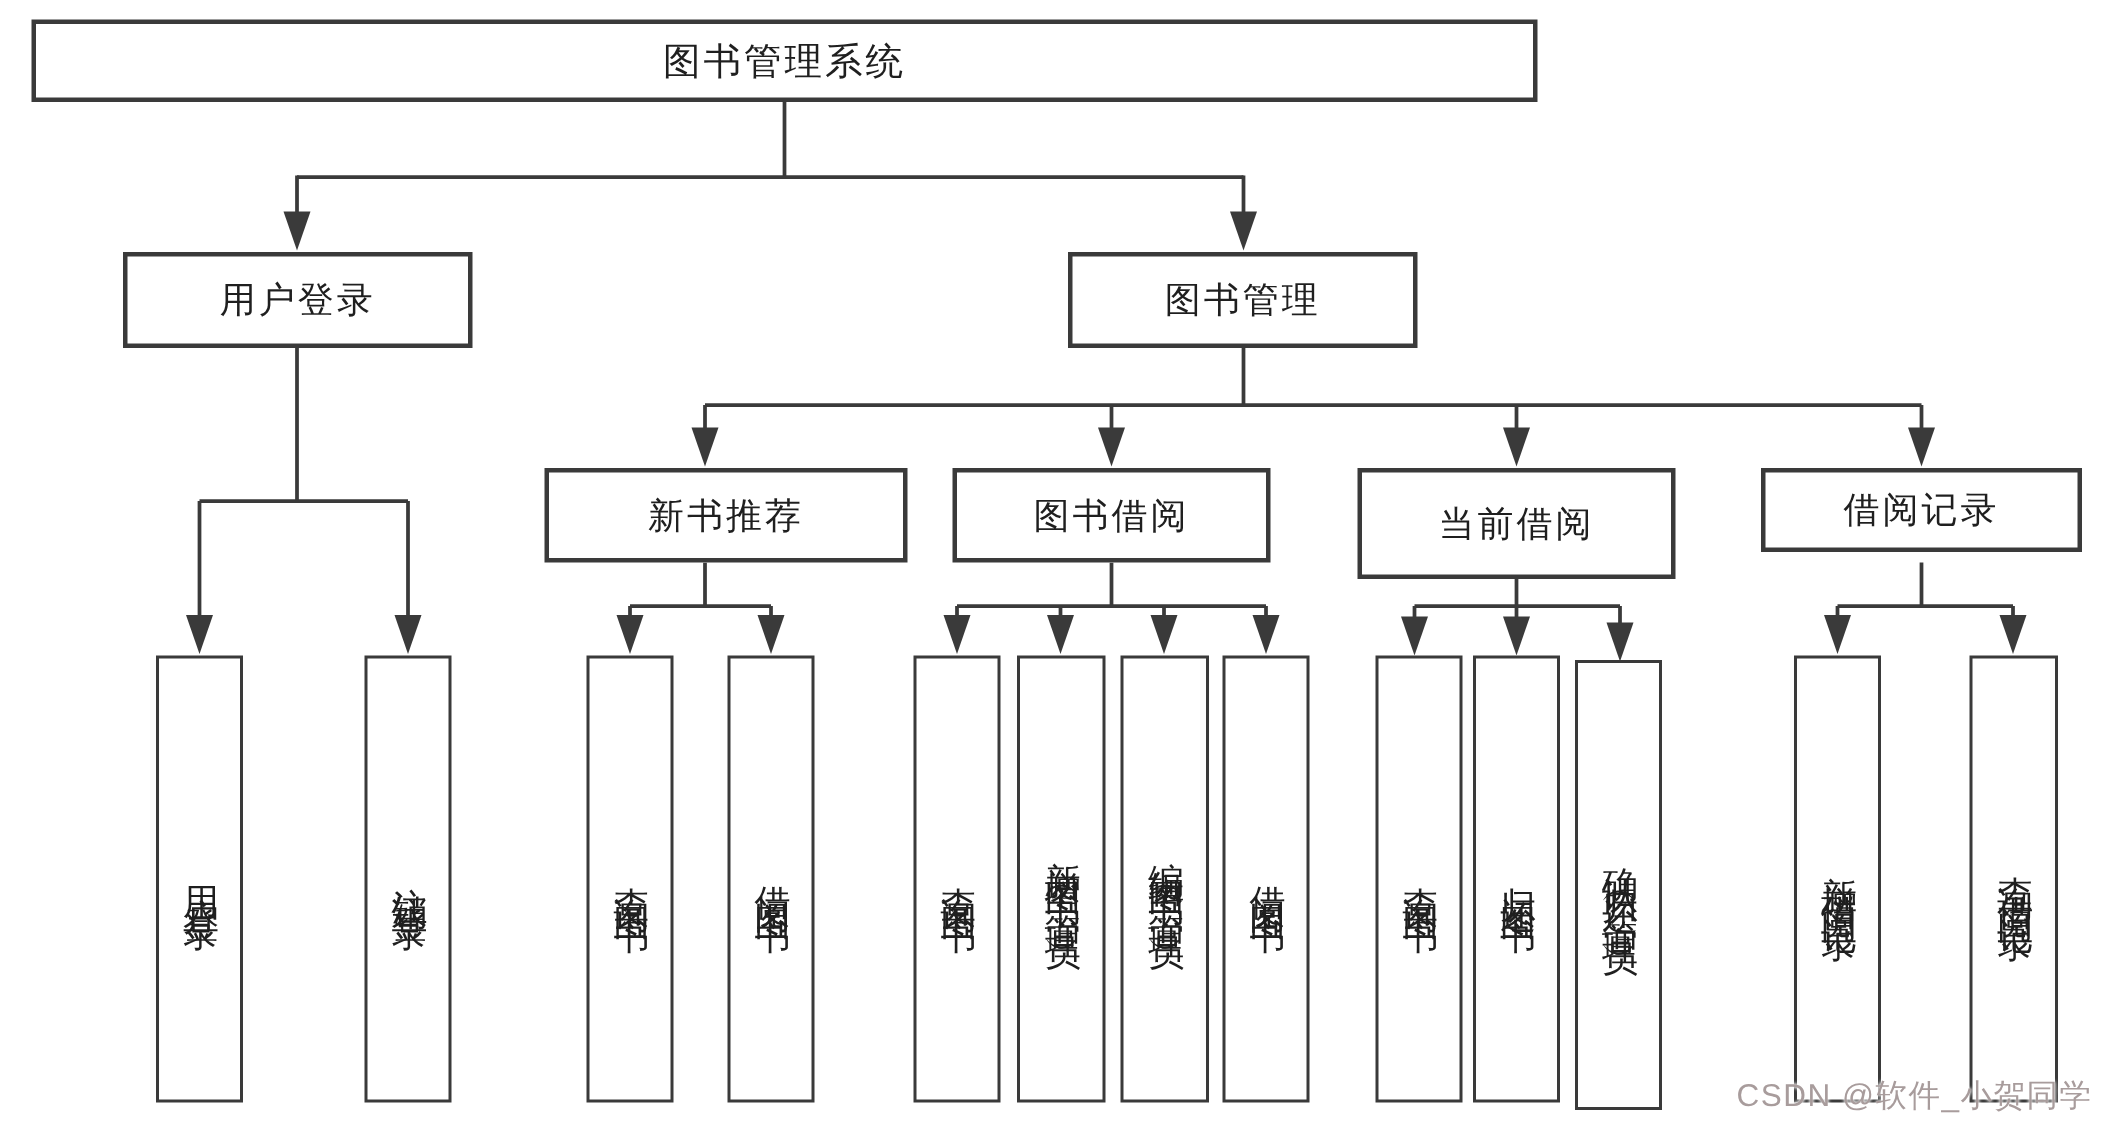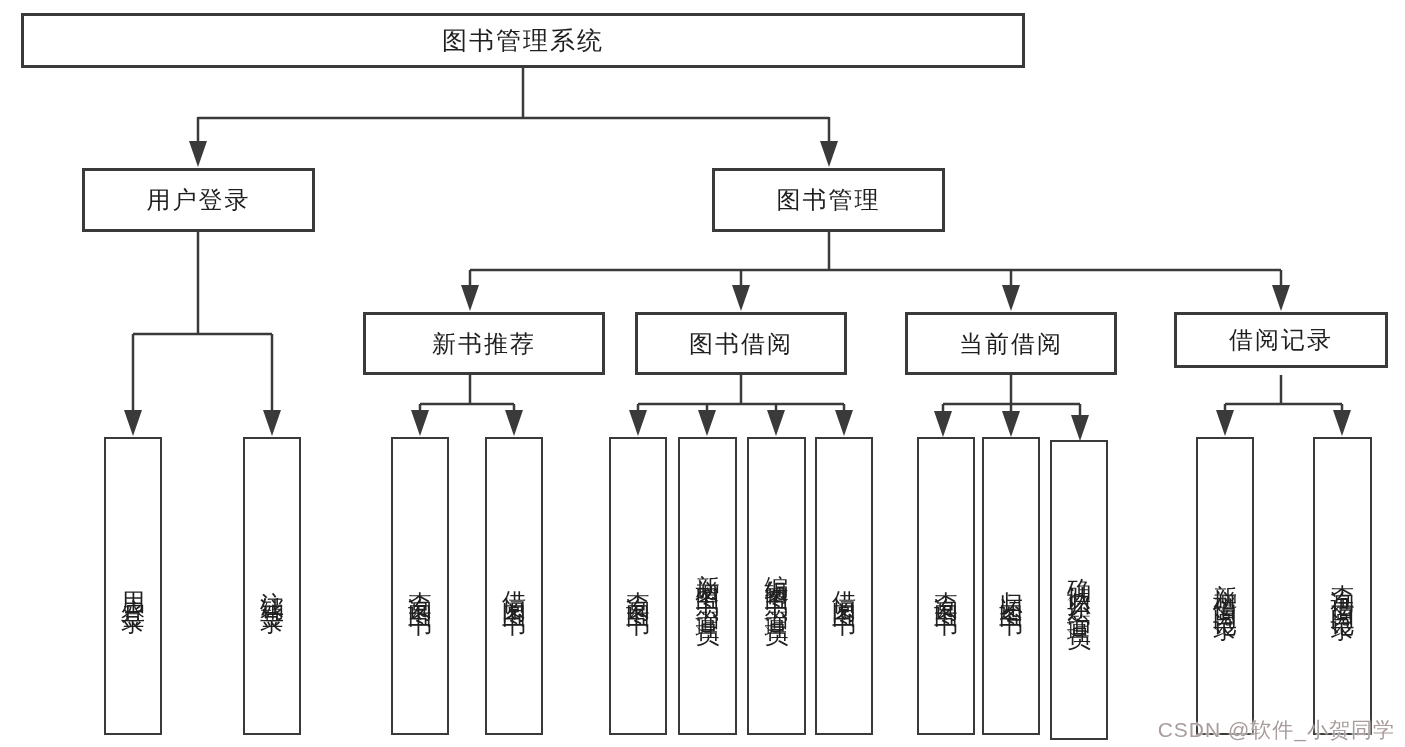--- a/index.html
+++ b/index.html
@@ -126,21 +126,21 @@
   <div class="node" style="left:712px;top:168px;width:233px;height:64px">
     <span>图书管理</span>
   </div>
 
   <div class="node" style="left:363px;top:312px;width:242px;height:63px">
     <span>新书推荐</span>
   </div>
   <div class="node" style="left:635px;top:312px;width:212px;height:63px">
     <span>图书借阅</span>
   </div>
-  <div class="node" style="left:905px;top:312px;width:212px;height:63px">
+  <div class="node" style="left:905px;top:312px;width:212px;height:74px">
     <span>当前借阅</span>
   </div>
   <div class="node" style="left:1174px;top:312px;width:214px;height:56px">
     <span>借阅记录</span>
   </div>
 
   <div class="node leaf" style="left:104px;top:437px;width:58px;height:298px">
     <span>用户登录</span>
   </div>
   <div class="node leaf" style="left:243px;top:437px;width:58px;height:298px">

